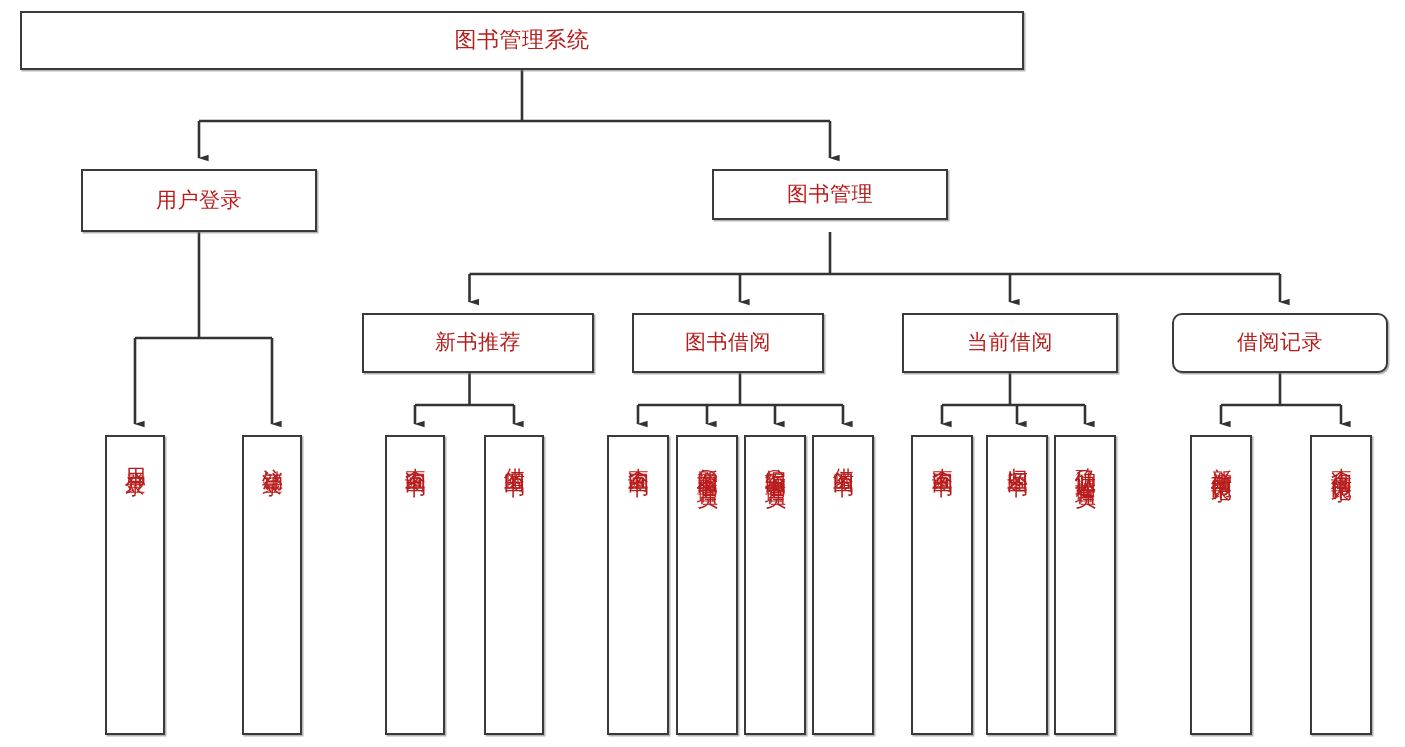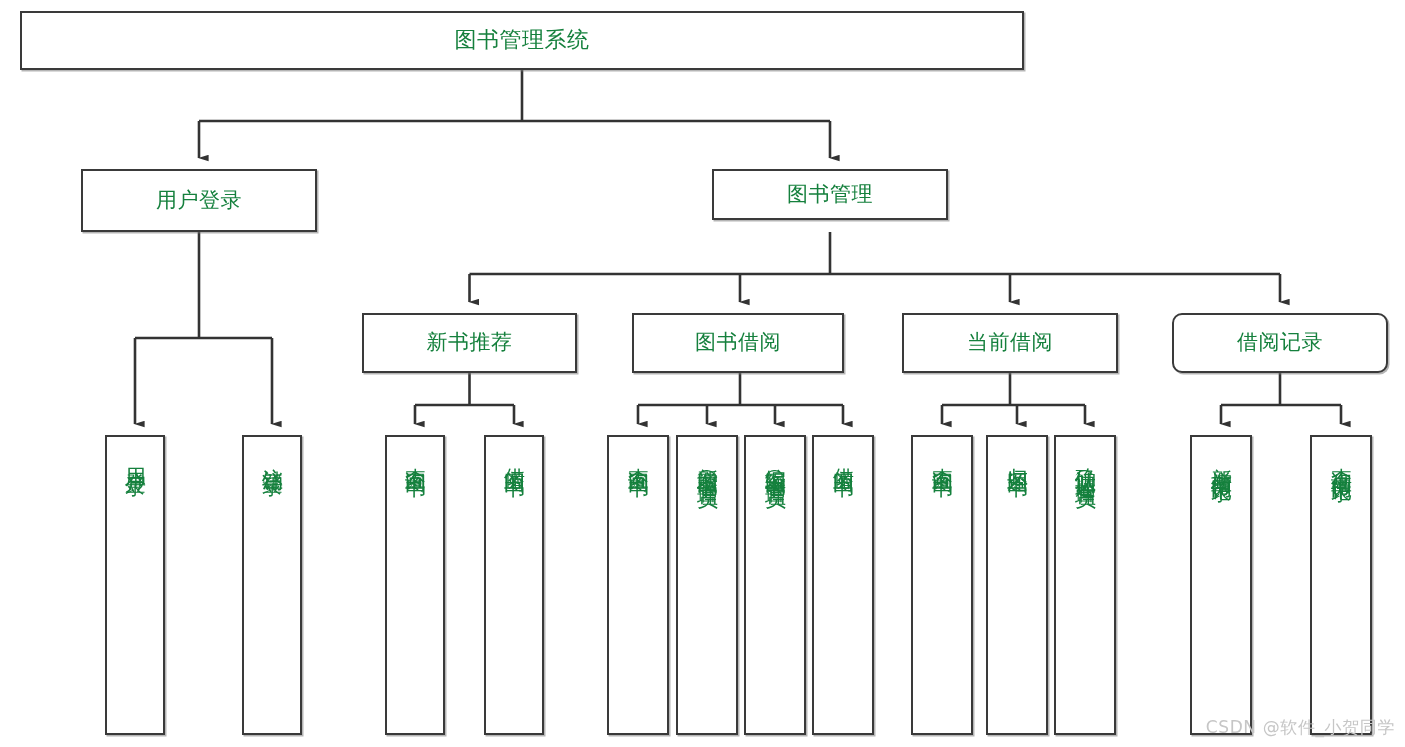--- a/index.html
+++ b/index.html
@@ -30,21 +30,21 @@
     box-sizing: border-box;
     background: #ffffff;
     border: 2px solid #3a3a3a;
     box-shadow: 1.5px 1.5px 0 rgba(120,120,120,0.55);
     display: flex;
     align-items: center;
     justify-content: center;
     z-index: 3;
   }
   .node-label {
-    color: #15803d;
+    color: #b91c1c;
     line-height: 1.22;
     text-align: center;
     white-space: pre-wrap;
     letter-spacing: 0.5px;
   }
   .node.horizontal .node-label {
     font-size: 21px;
   }
   .node.root .node-label {
     font-size: 22px;
@@ -125,24 +125,24 @@
   <div id="nodes">
       <div class="node horizontal root" style="left: 20px; top: 11px; width: 1004px; height: 59px;">
         <span class="node-label">图书管理系统</span>
       </div>
       <div class="node horizontal" style="left: 81px; top: 169px; width: 236px; height: 63px;">
         <span class="node-label">用户登录</span>
       </div>
       <div class="node horizontal" style="left: 712px; top: 169px; width: 236px; height: 51px;">
         <span class="node-label">图书管理</span>
       </div>
-      <div class="node horizontal" style="left: 362px; top: 313px; width: 215px; height: 60px;">
+      <div class="node horizontal" style="left: 362px; top: 313px; width: 232px; height: 60px;">
         <span class="node-label">新书推荐</span>
       </div>
-      <div class="node horizontal" style="left: 632px; top: 313px; width: 212px; height: 60px;">
+      <div class="node horizontal" style="left: 632px; top: 313px; width: 192px; height: 60px;">
         <span class="node-label">图书借阅</span>
       </div>
       <div class="node horizontal" style="left: 902px; top: 313px; width: 216px; height: 60px;">
         <span class="node-label">当前借阅</span>
       </div>
       <div class="node horizontal" style="left: 1172px; top: 313px; width: 216px; height: 60px; border-radius: 10px;">
         <span class="node-label">借阅记录</span>
       </div>
       <div class="node vertical" style="left: 105px; top: 435px; width: 60px; height: 300px;">
         <span class="node-label">用户登录</span>
@@ -178,15 +178,14 @@
         <span class="node-label">确认归还（管理员）</span>
       </div>
       <div class="node vertical" style="left: 1190px; top: 435px; width: 62px; height: 300px;">
         <span class="node-label">新增借阅记录</span>
       </div>
       <div class="node vertical" style="left: 1310px; top: 435px; width: 62px; height: 300px;">
         <span class="node-label">查询借阅记录</span>
       </div>
     </div>
 
-  <div id="watermark">CSDN @软件_小贺同学</div>
 
 </div>
 
 </body></html>

